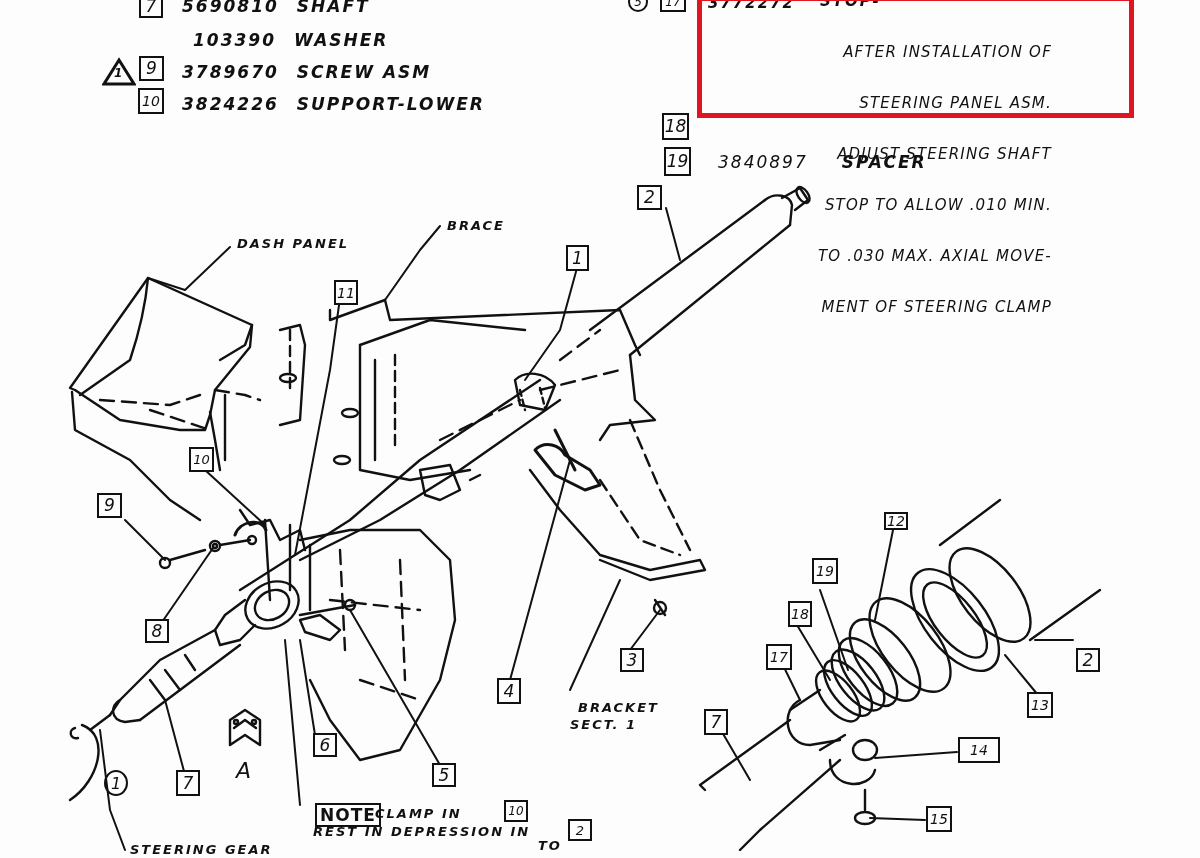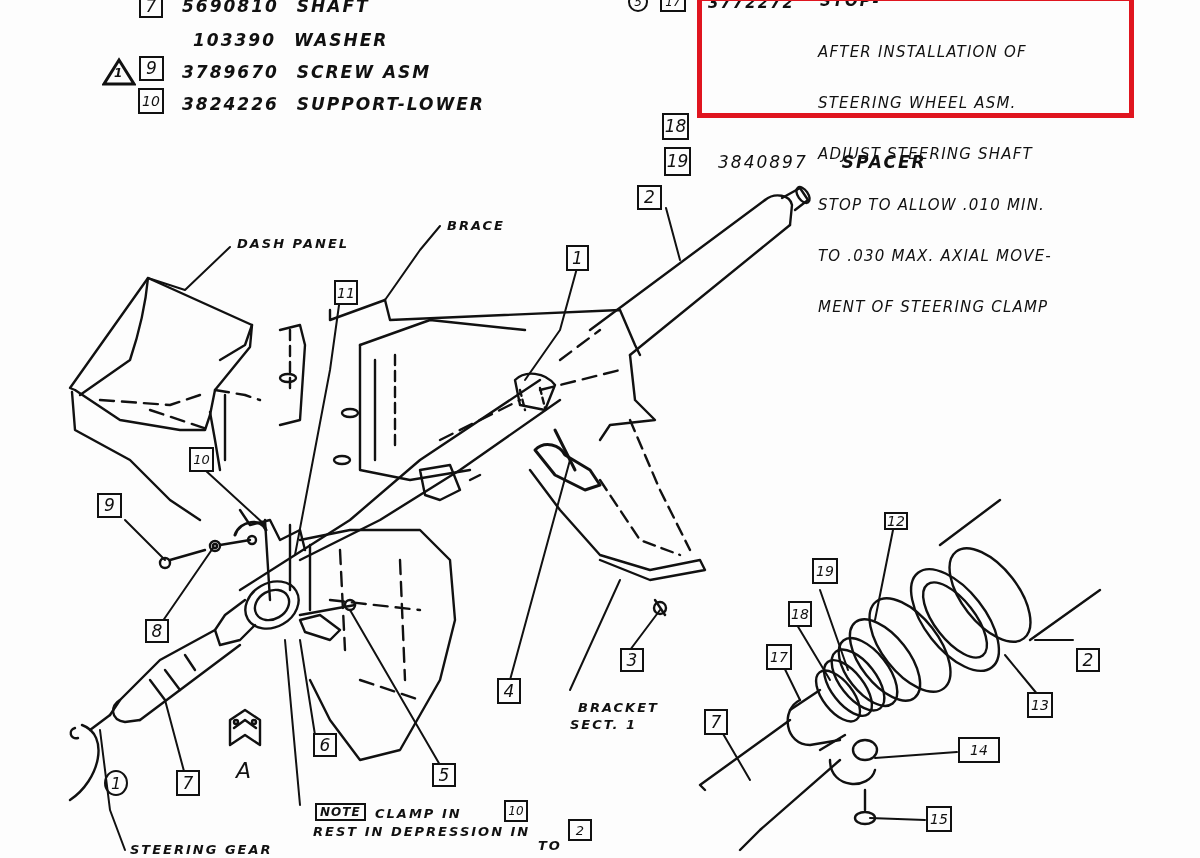--- a/index.html
+++ b/index.html
@@ -15,27 +15,27 @@
     .pl-desc { font-size: 17px; }
     .callout { position: absolute; border: 2.5px solid #111; background: #fdfdfd;
                font-family: "DejaVu Sans", sans-serif; font-style: italic; font-size: 17px;
                display: flex; align-items: center; justify-content: center; box-sizing: border-box;
                color: #111; line-height: 1; }
     .circ { position: absolute; border: 2px solid #111; border-radius: 50%;
             font-family: "DejaVu Sans", sans-serif; font-style: italic; font-size: 16px;
             display: flex; align-items: center; justify-content: center; box-sizing: border-box; }
     .label { position: absolute; font-family: "DejaVu Sans", sans-serif; font-style: italic;
              font-weight: bold; font-size: 13px; letter-spacing: 2px; white-space: nowrap; }
-    .note-box { position: absolute; border: 2px solid #111; padding: 0 3px; font-size: 12px;
-                font-style: italic; font-weight: bold; letter-spacing: 1px; }
+    .note-box { position: absolute; border: 2px solid #111; padding: 0 3px; font-size: 17px;
+                font-weight: bold; letter-spacing: 1px; }
     .red-box { position: absolute; left: 697px; top: -4px; width: 437px; height: 122px;
                border: 5px solid #e0151f; box-sizing: border-box; }
     .highlight-text { position: absolute; left: 818px; top: 10px; font-family: "DejaVu Sans", sans-serif;
                       font-style: italic; font-size: 15px; letter-spacing: 1.2px; line-height: 17px;
-                      white-space: pre; }
+                      white-space: pre; text-align: right; }
     .warn-tri { position: absolute; }
   </style>
 </head>
 <body>
 
 <div id="stage">
 
   <svg width="1200" height="858" viewBox="0 0 1200 858" fill="none" stroke="#111" stroke-width="2.4" stroke-linecap="round" stroke-linejoin="round">
 
     <g>
@@ -225,21 +225,21 @@
     <span class="pl-desc">SUPPORT-LOWER</span>
   </div>
 
   <div class="circ" style="left:628px; top:-8px; width:20px; height:20px; font-size:12px;">5</div>
   <div class="callout" style="left:660px; top:-8px; width:26px; height:20px; font-size:12px;">17</div>
   <div class="hand" style="left:708px; top:-6px; font-size:15px;">3772272</div>
   <div class="hand" style="left:820px; top:-8px; font-size:15px;">STOP-</div>
 
   <div class="highlight-text">
     <div>AFTER INSTALLATION OF</div>
-    <div>STEERING WHEEL ASM.</div>
+    <div>STEERING PANEL ASM.</div>
     <div>ADJUST STEERING SHAFT</div>
     <div>STOP TO ALLOW .010 MIN.</div>
     <div>TO .030 MAX. AXIAL MOVE-</div>
     <div>MENT OF STEERING CLAMP</div>
   </div>
   <div class="red-box"></div>
 
   <div class="callout" style="left:662px; top:113px; width:27px; height:27px;">18</div>
 
   <div class="callout" style="left:664px; top:147px; width:27px; height:29px;">19</div>

